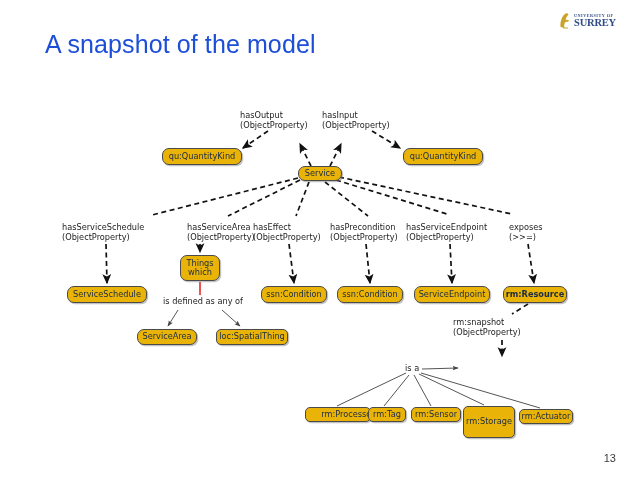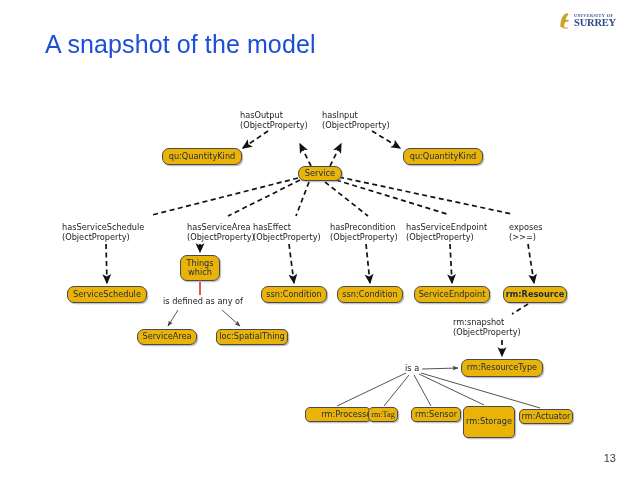--- a/index.html
+++ b/index.html
@@ -216,23 +216,22 @@
   <div class="node rounded" style="left:298px;top:68px;width:44px;height:15px;">Service</div>
   <div class="node rounded" style="left:403px;top:50px;width:80px;height:17px;">qu:QuantityKind</div>
   <div class="node rounded" style="left:67px;top:188px;width:80px;height:17px;">ServiceSchedule</div>
   <div class="node rounded multi" style="left:180px;top:157px;width:40px;height:26px;">Things which</div>
   <div class="node rounded" style="left:137px;top:231px;width:60px;height:16px;">ServiceArea</div>
   <div class="node rect" style="left:216px;top:231px;width:72px;height:16px;">loc:SpatialThing</div>
   <div class="node rounded" style="left:261px;top:188px;width:66px;height:17px;">ssn:Condition</div>
   <div class="node rounded" style="left:337px;top:188px;width:66px;height:17px;">ssn:Condition</div>
   <div class="node rounded" style="left:414px;top:188px;width:76px;height:17px;">ServiceEndpoint</div>
   <div class="node rounded" style="left:503px;top:188px;width:64px;height:17px;font-weight:bold;">rm:Resource</div>
-  <div class="node rounded" style="left:461px;top:261px;width:82px;height:18px;">rm:ResourceType</div>
   <div class="node rect" style="left:305px;top:309px;width:66px;height:15px;padding-left:20px;">rm:Processor</div>
-  <div class="node rect" style="left:368px;top:309px;width:30px;height:15px;font-family:Liberation Serif, serif;">rm:Tag</div>
+  <div class="node rect" style="left:368px;top:309px;width:38px;height:15px;">rm:Tag</div>
   <div class="node rect" style="left:411px;top:309px;width:50px;height:15px;">rm:Sensor</div>
   <div class="node rect" style="left:463px;top:308px;width:52px;height:32px;">rm:Storage</div>
   <div class="node rect" style="left:519px;top:311px;width:54px;height:15px;">rm:Actuator</div>
 
   <div class="edge-label" style="left:240px;top:13px;">
     <span>hasOutput</span>
     <span class="l2">(ObjectProperty)</span>
   </div>
   <div class="edge-label" style="left:322px;top:13px;">
     <span>hasInput</span>

